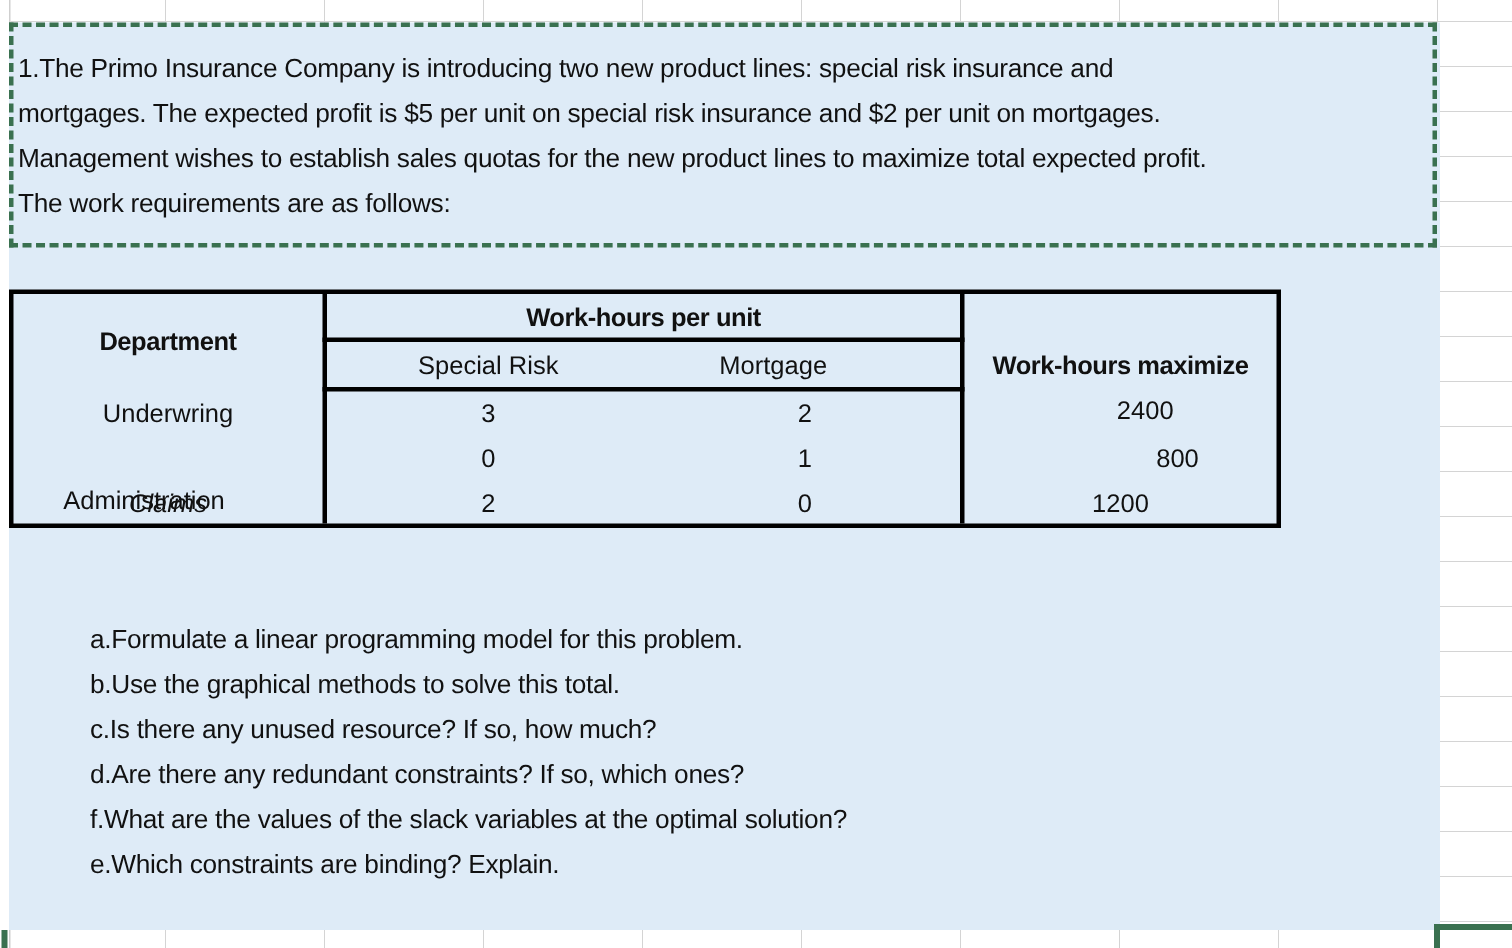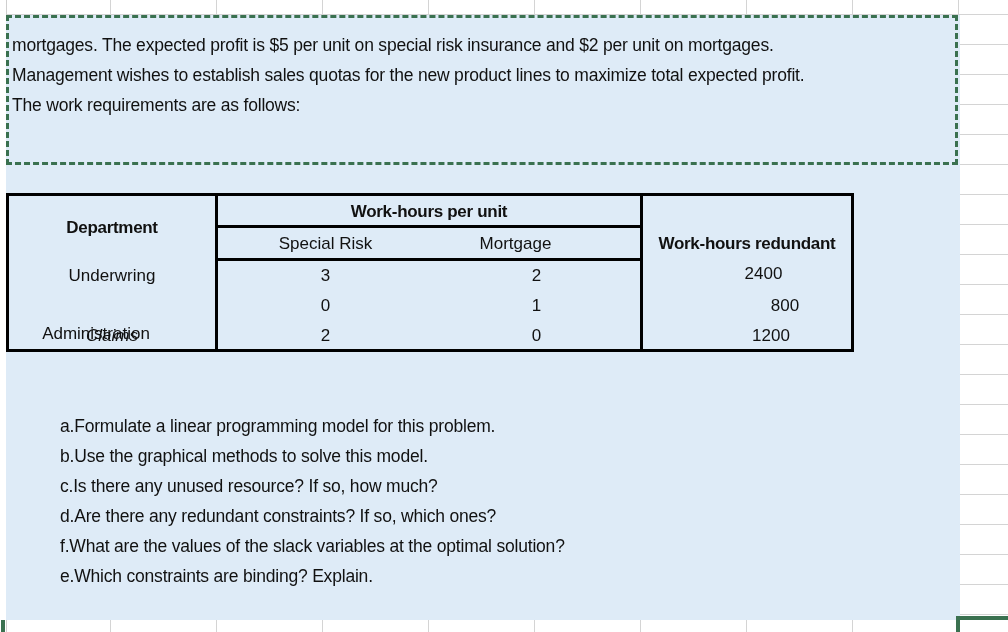--- a/index.html
+++ b/index.html
@@ -66,56 +66,57 @@
 </head>
 <body>
 
 <div class="grid"></div>
 <div class="left-edge"></div>
 <div class="sheet-fill"></div>
 
 <div class="dashed-box"></div>
 
 <div class="intro">
+  <p>1.The Primo Insurance Company is introducing two new product lines: special risk insurance and</p>
   <p>mortgages. The expected profit is $5 per unit on special risk insurance and $2 per unit on mortgages.</p>
   <p>Management wishes to establish sales quotas for the new product lines to maximize total expected profit.</p>
   <p>The work requirements are as follows:</p>
 </div>
 
 <div class="table">
   <div class="vline" style="left:206px;"></div>
   <div class="vline" style="left:631px;"></div>
   <div class="hline" style="left:206px; width:428px; top:29px;"></div>
   <div class="hline" style="left:206px; width:428px; top:62px;"></div>
 
   <div class="cell bold" style="left:209px; width:422px; top:6px;">Work-hours per unit</div>
   <div class="cell bold" style="left:0; width:206px; top:22px;">Department</div>
   <div class="cell" style="left:209px; width:215px; top:38px;">Special Risk</div>
   <div class="cell" style="left:403px; width:207px; top:38px;">Mortgage</div>
-  <div class="cell bold" style="left:634px; width:208px; top:38px;">Work-hours redundant</div>
+  <div class="cell bold" style="left:634px; width:208px; top:38px;">Work-hours maximize</div>
 
   <div class="cell" style="left:0; width:206px; top:70px;">Underwring</div>
   <div class="cell" style="left:209px; width:215px; top:70px;">3</div>
   <div class="cell" style="left:424px; width:207px; top:70px;">2</div>
   <div class="cell" style="left:634px; width:241px; top:68px;">2400</div>
 
   <div class="cell" style="left:0; width:174px; top:100px;margin-top:28px;">Administration</div>
   <div class="cell" style="left:209px; width:215px; top:100px;">0</div>
   <div class="cell" style="left:424px; width:207px; top:100px;">1</div>
   <div class="cell" style="left:672px; width:208px; top:100px;">800</div>
 
   <div class="cell" style="left:0; width:206px; top:130px;font-style:italic;">Claims</div>
   <div class="cell" style="left:209px; width:215px; top:130px;">2</div>
   <div class="cell" style="left:424px; width:207px; top:130px;">0</div>
-  <div class="cell" style="left:634px; width:208px; top:130px;padding-left:24px;">1200</div>
+  <div class="cell" style="left:634px; width:208px; top:130px;">1200</div>
 </div>
 
 <div class="questions">
   <p>a.Formulate a linear programming model for this problem.</p>
-  <p>b.Use the graphical methods to solve this model.</p>
+  <p>b.Use the graphical methods to solve this total.</p>
   <p>c.Is there any unused resource? If so, how much?</p>
   <p>d.Are there any redundant constraints? If so, which ones?</p>
   <p>f.What are the values of the slack variables at the optimal solution?</p>
   <p>e.Which constraints are binding? Explain.</p>
 </div>
 
 <div class="sel-marker-left"></div>
 <div class="sel-marker-right"></div>
 <div class="sel-marker-right2"></div>
 

